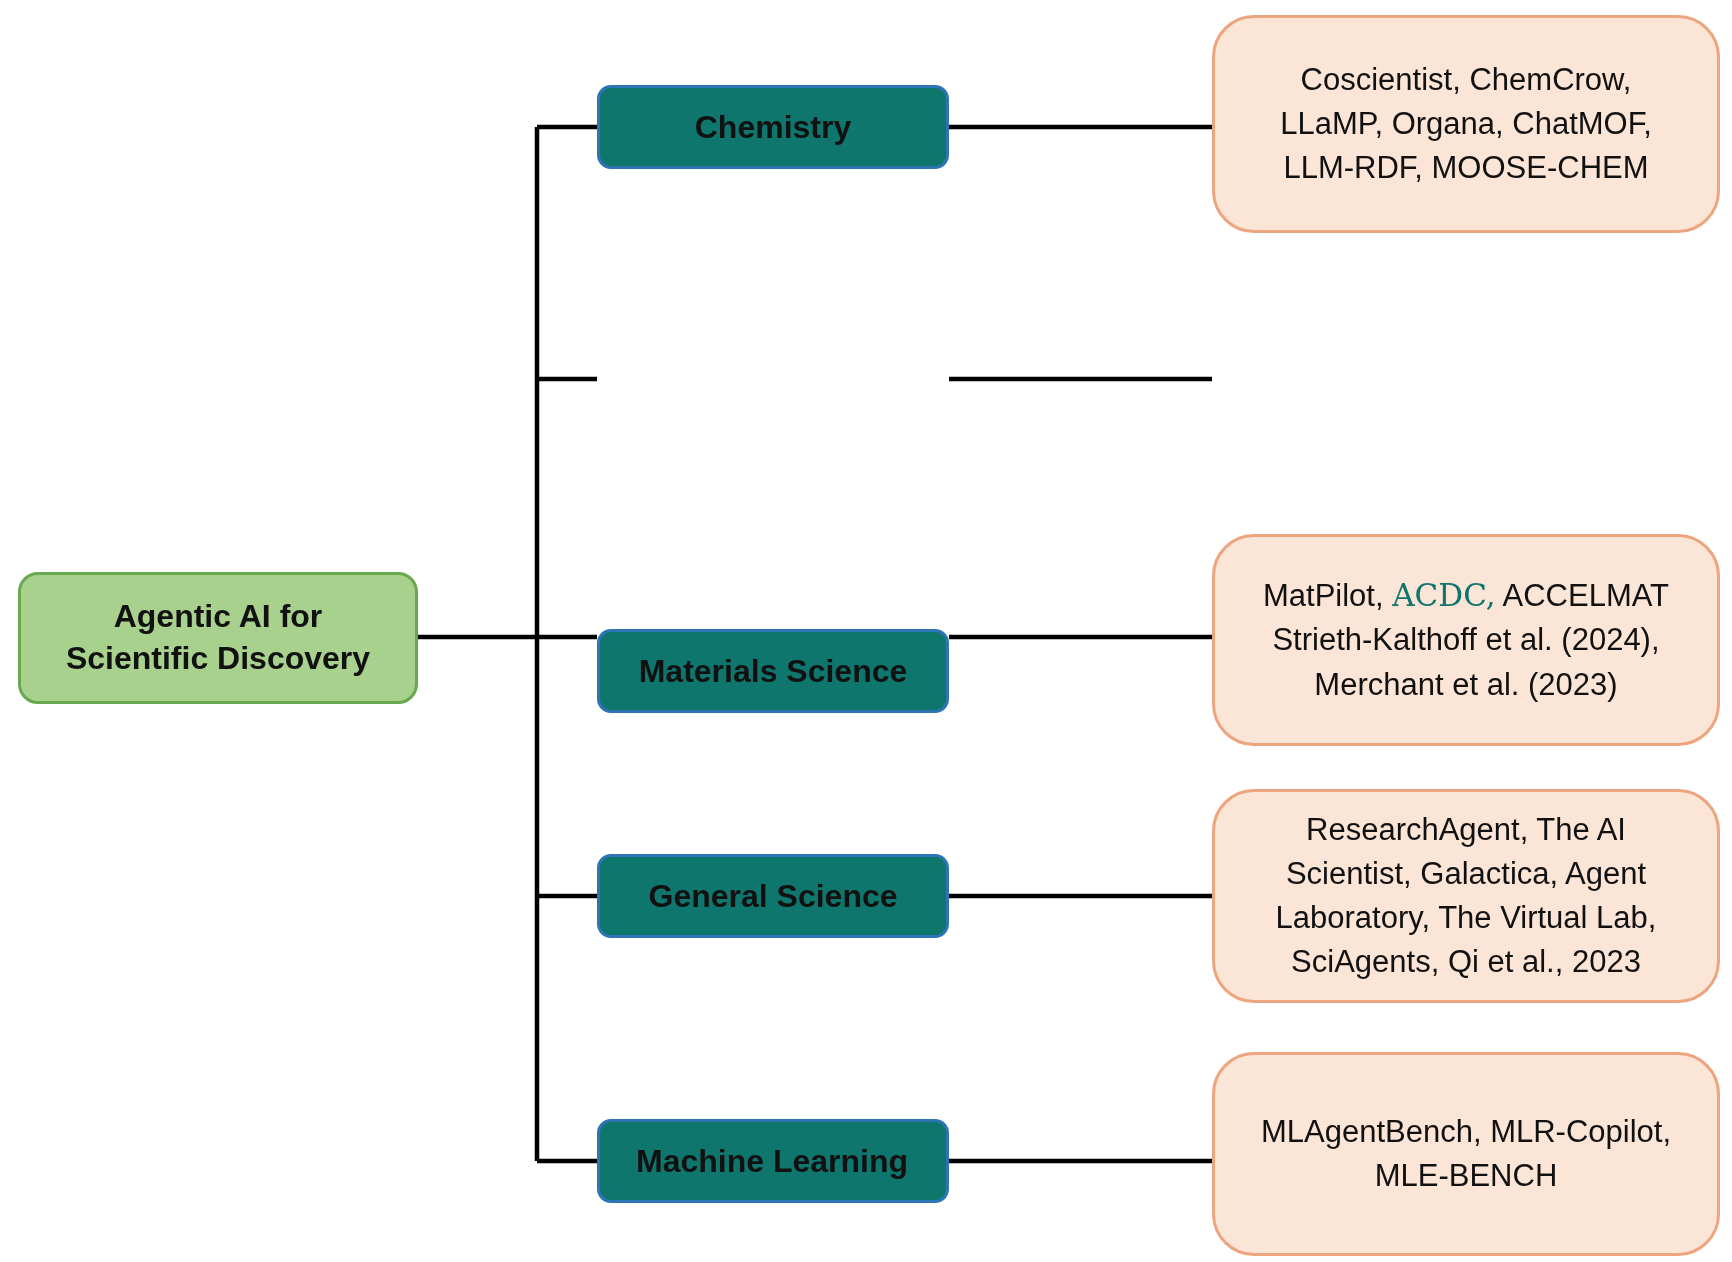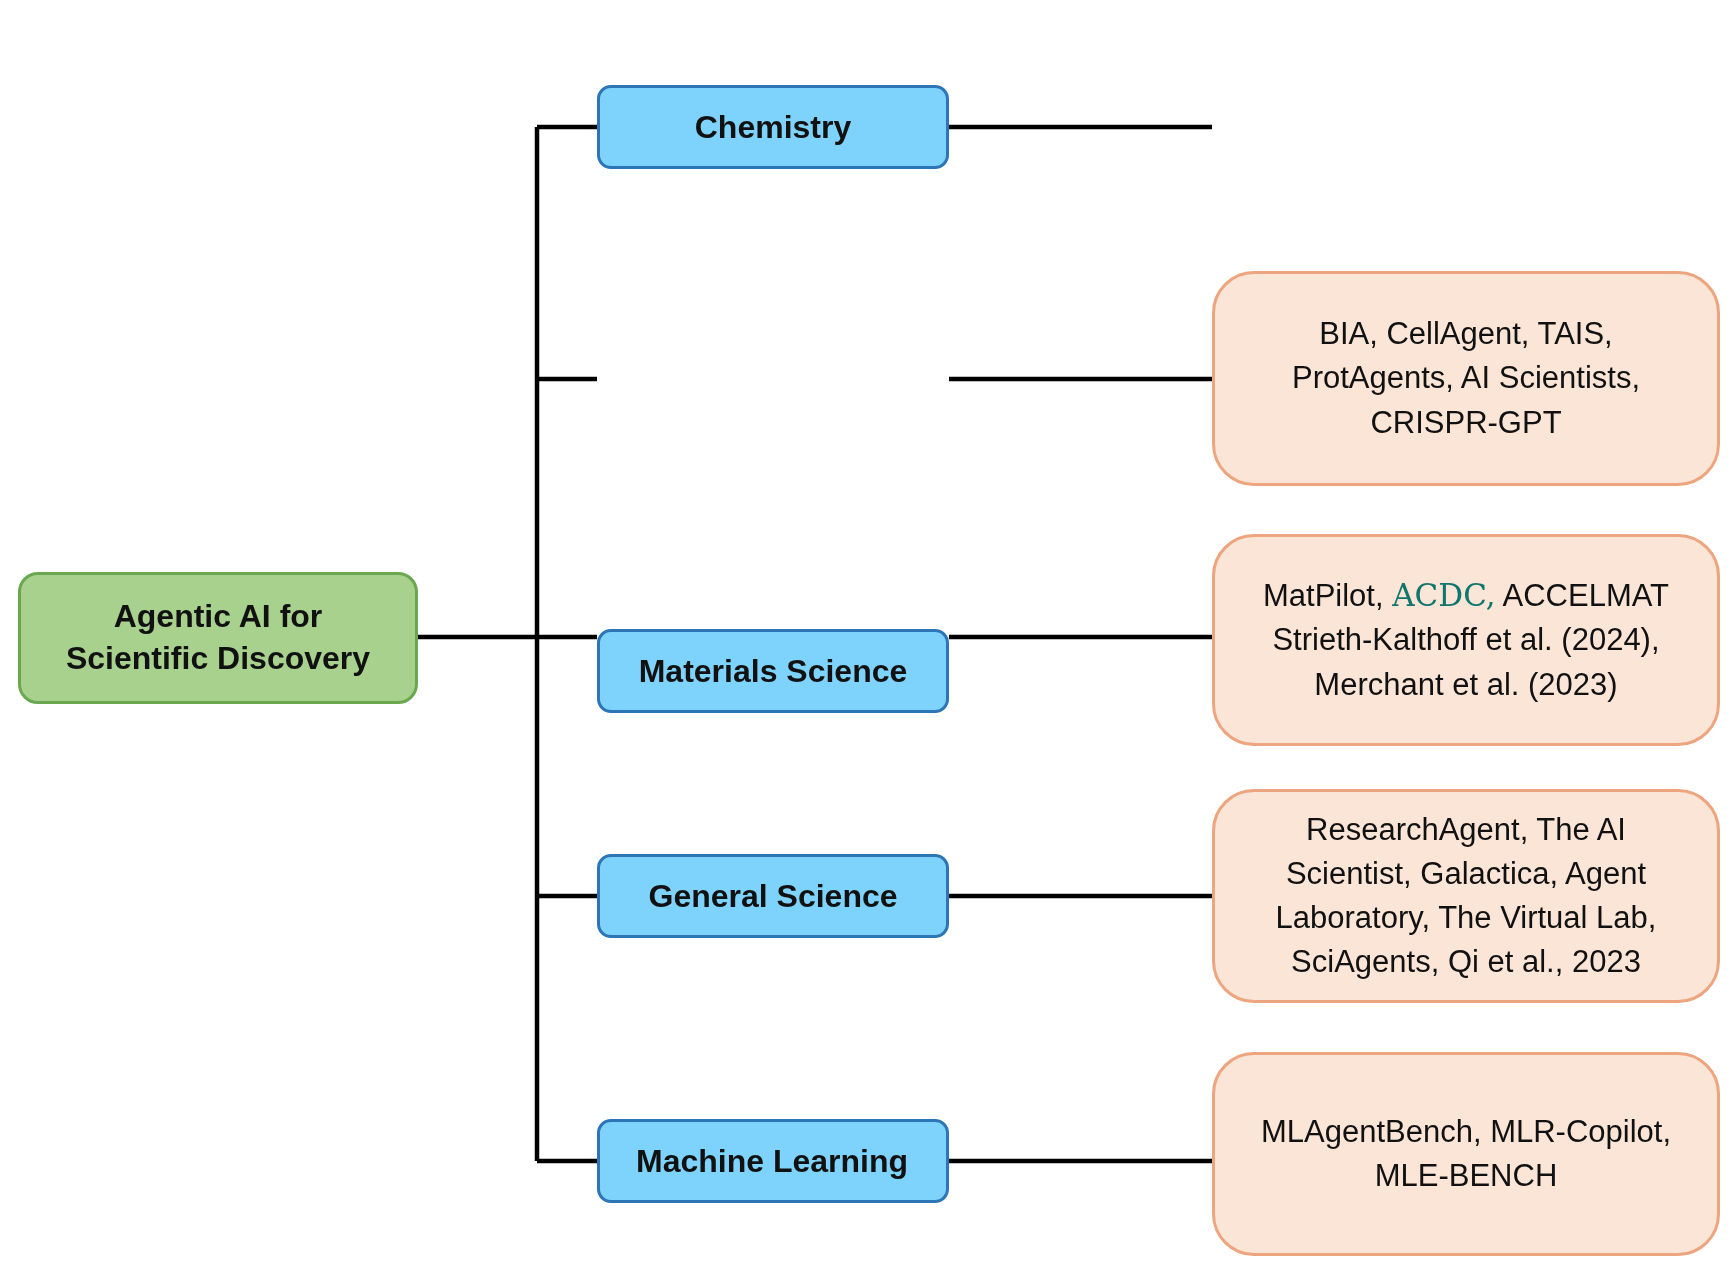--- a/index.html
+++ b/index.html
@@ -41,21 +41,21 @@
     border-radius: 20px;
     font-size: 32px;
     font-weight: 700;
     line-height: 1.3;
     padding: 24px 26px;
   }
   .cat-node {
     left: 597px;
     width: 352px;
     height: 84px;
-    background: #7dd3fc;
+    background: #0f766e;
     border: 3.5px solid #2e75b6;
     border-radius: 14px;
     font-size: 32px;
     font-weight: 700;
     padding: 4px 14px;
   }
   .models-node {
     left: 1212px;
     width: 508px;
     background: #fbe5d6;
@@ -97,24 +97,24 @@
     </g>
   </svg>
 
   <div class="node root-node">
     <span>Agentic AI for Scientific Discovery</span>
   </div>
 
   <div class="node cat-node" style="top:85px;">
     <span>Chemistry</span>
   </div>
+  <div class="node models-node" style="top:15px; height:218px;">
+    <span>Coscientist, ChemCrow, LLaMP, Organa, ChatMOF, LLM-RDF, MOOSE-CHEM</span>
+  </div>
 
-  <div class="node models-node" style="top:271px; height:215px;">
-    <span>BIA, CellAgent, TAIS, ProtAgents, AI Scientists, CRISPR-GPT</span>
-  </div>
 
   <div class="node cat-node" style="top:629px;">
     <span>Materials Science</span>
   </div>
   <div class="node models-node" style="top:534px; height:212px;">
     <span><span>MatPilot, </span><span class="serif">ACDC,</span><span> ACCELMAT Strieth-Kalthoff et al. (2024), Merchant et al. (2023)</span></span>
   </div>
 
   <div class="node cat-node" style="top:854px;">
     <span>General Science</span>

